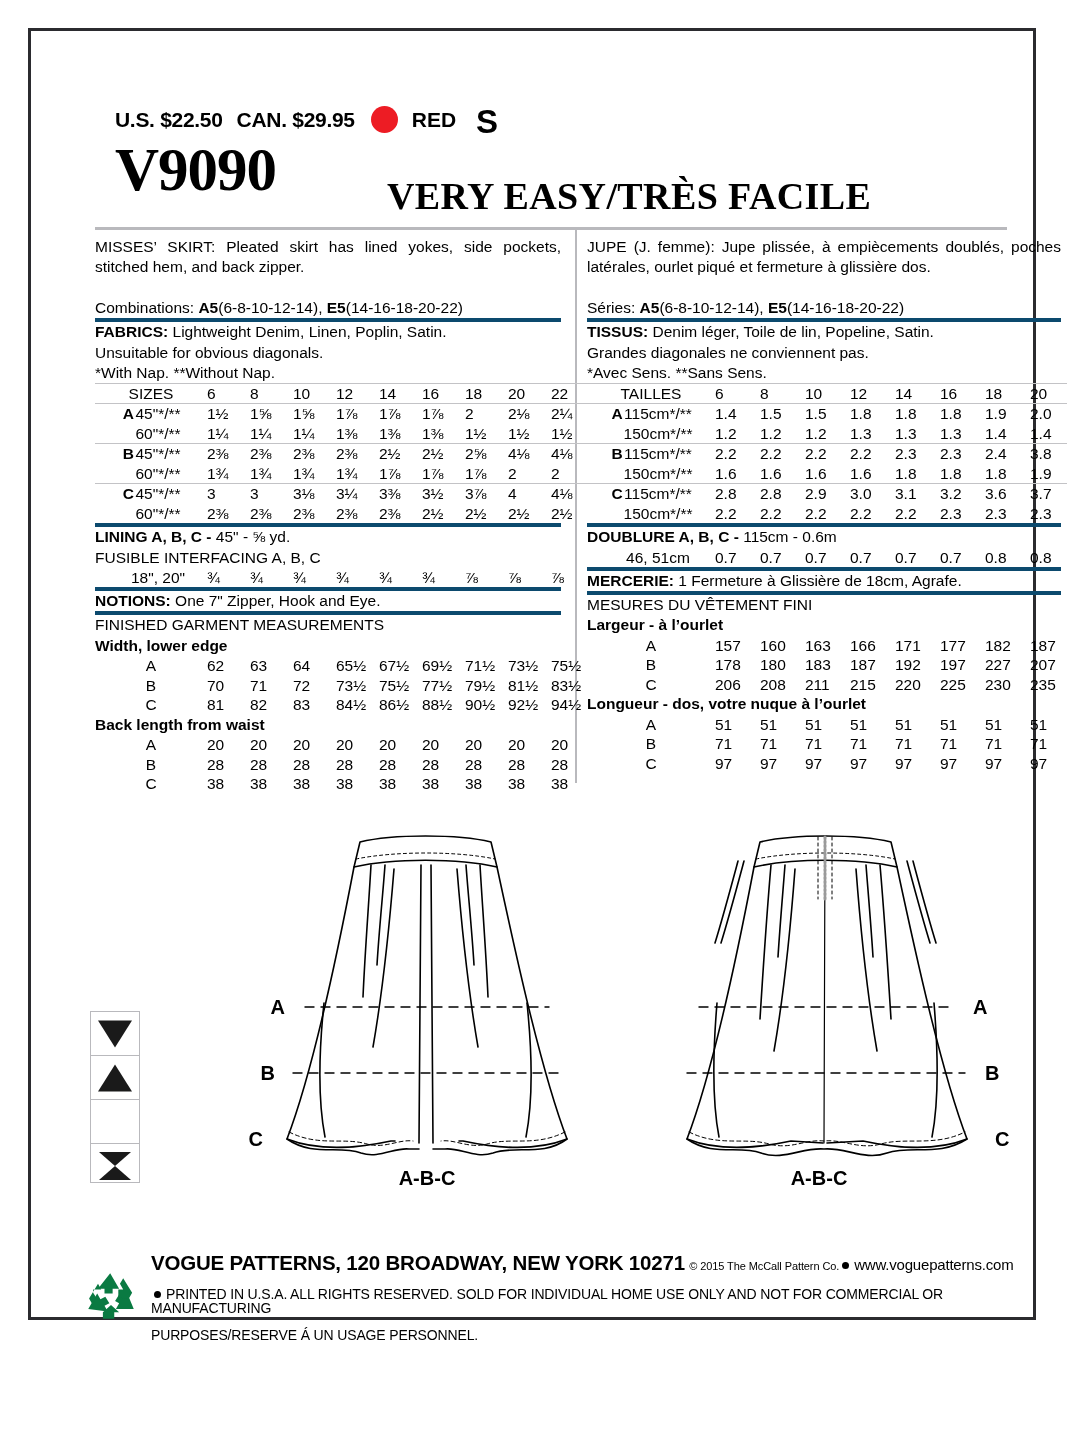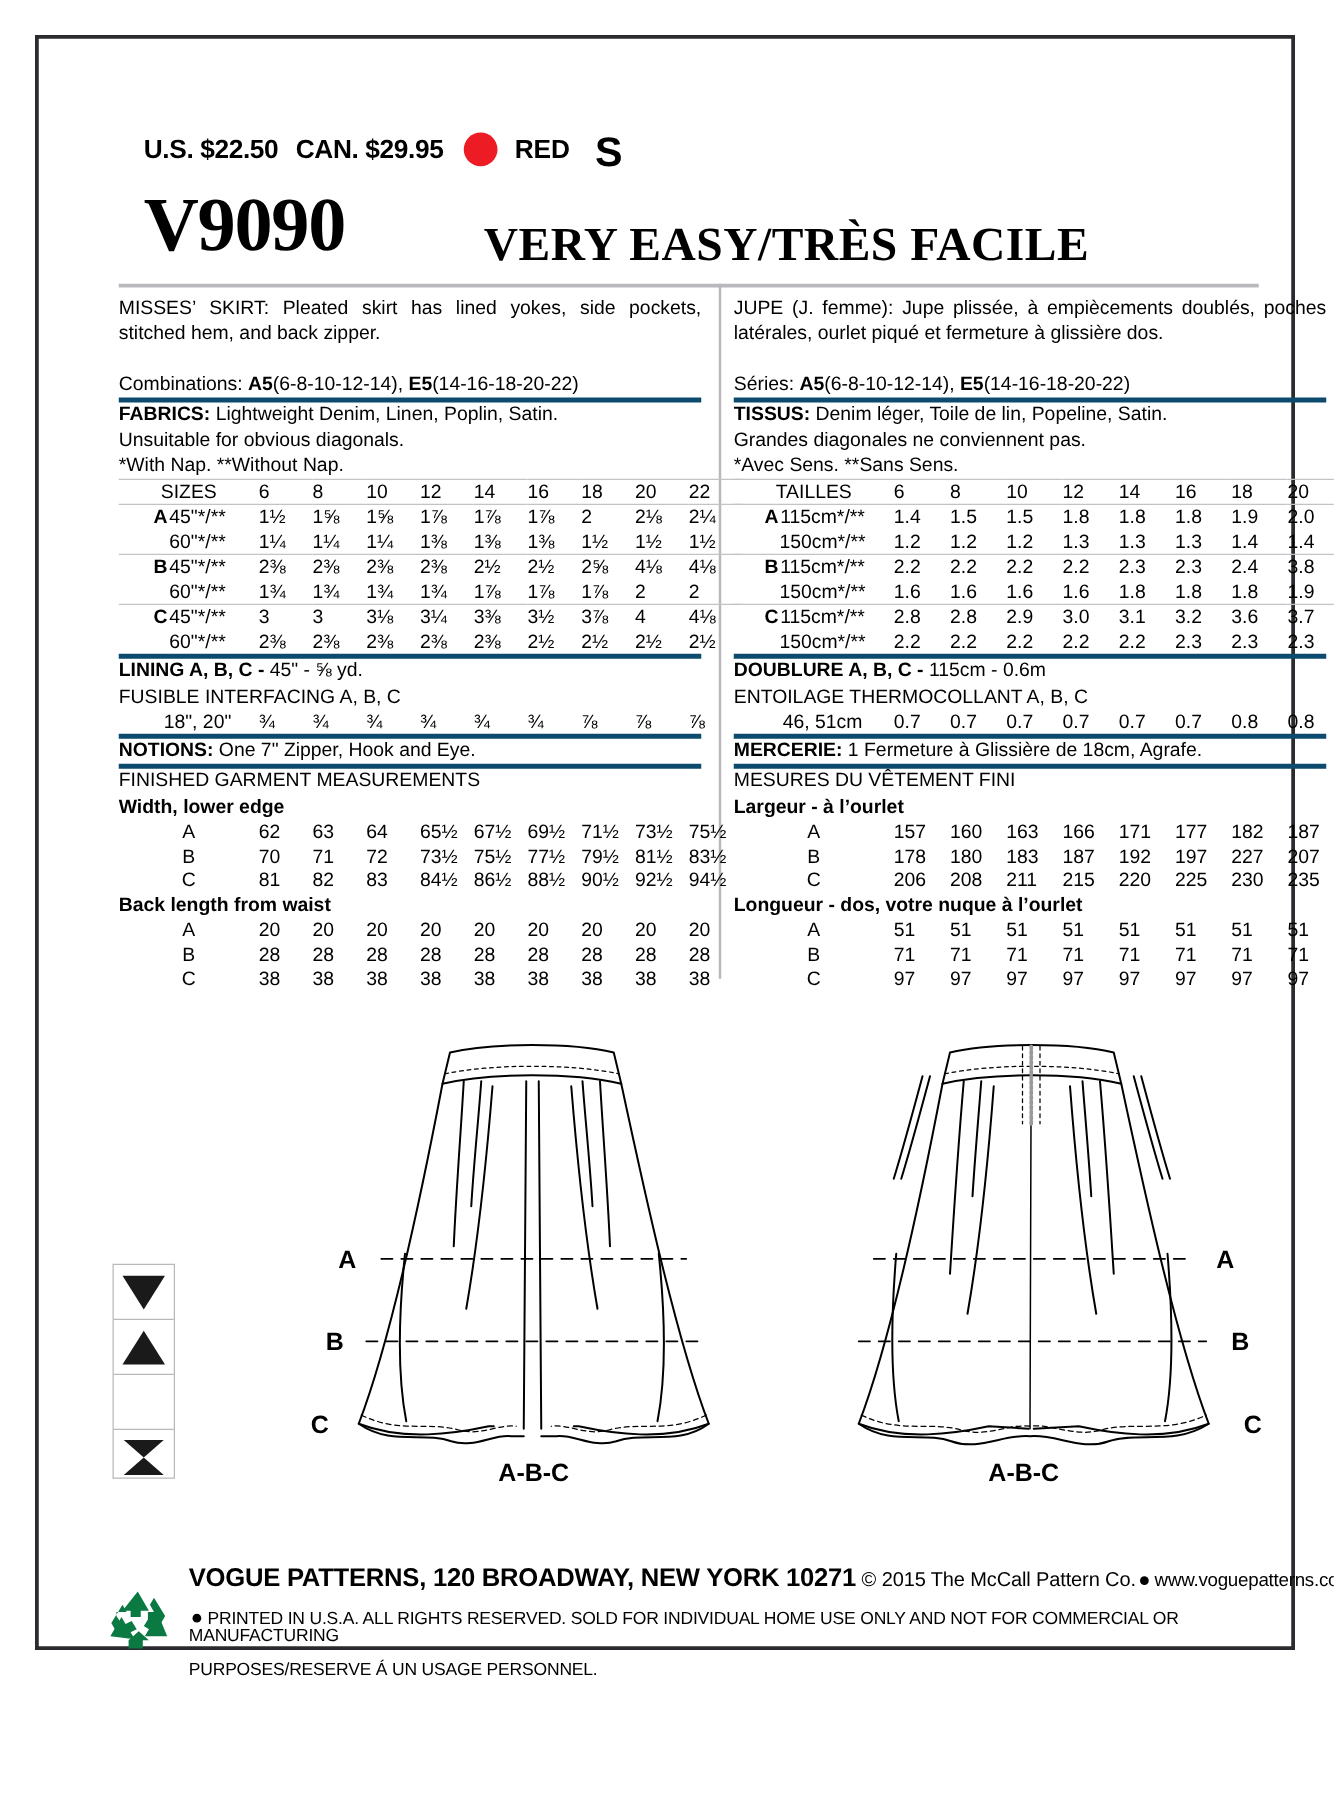--- a/index.html
+++ b/index.html
@@ -76,21 +76,21 @@
   .titlerow {
     position: absolute;
     left: 52px;
     top: 108px;
     right: 18px;
     height: 62px;
   }
   .patnum {
     position: absolute;
     left: 0;
-    top: 11px;
+    top: 0;
     font-family: "Liberation Serif", serif;
     font-weight: bold;
     font-size: 61px;
     letter-spacing: -1px;
     line-height: 1;
   }
   .easytitle {
     position: absolute;
     left: 272px;
     top: 10px;
@@ -259,21 +259,21 @@
   .f-line1 {
     white-space: nowrap;
     line-height: 1.0;
   }
   .f-addr {
     font-weight: bold;
     font-size: 20.5px;
     letter-spacing: -0.2px;
   }
   .f-copy {
-    font-size: 16px;
+    font-size: 11px;
     letter-spacing: -0.1px;
   }
   .f-dot {
     display: inline-block;
     width: 7px; height: 7px;
     border-radius: 50%;
     background: #000;
     margin: 0 5px 1px 3px;
     vertical-align: middle;
   }
@@ -629,21 +629,20 @@
               <td class="v num3">2.3</td>
               <td class="v num3">2.3</td>
               <td class="v num3">2.3</td>
         </tr>
       </tbody>
         </table>
 
       <div class="line rowline">
         <b>DOUBLURE A, B, C - </b><span>115cm - 0.6m</span>
       </div>
-      <div class="sechead">ENTOILAGE THERMOCOLLANT A, B, C</div>
 
       <table class="nums">
         <tbody>
             <tr>
           <td class="lbl wide"><span class="indent"></span><span>46, 51cm</span></td>
           <td class="v num3">0.7</td>
               <td class="v num3">0.7</td>
               <td class="v num3">0.7</td>
               <td class="v num3">0.7</td>
               <td class="v num3">0.7</td>

